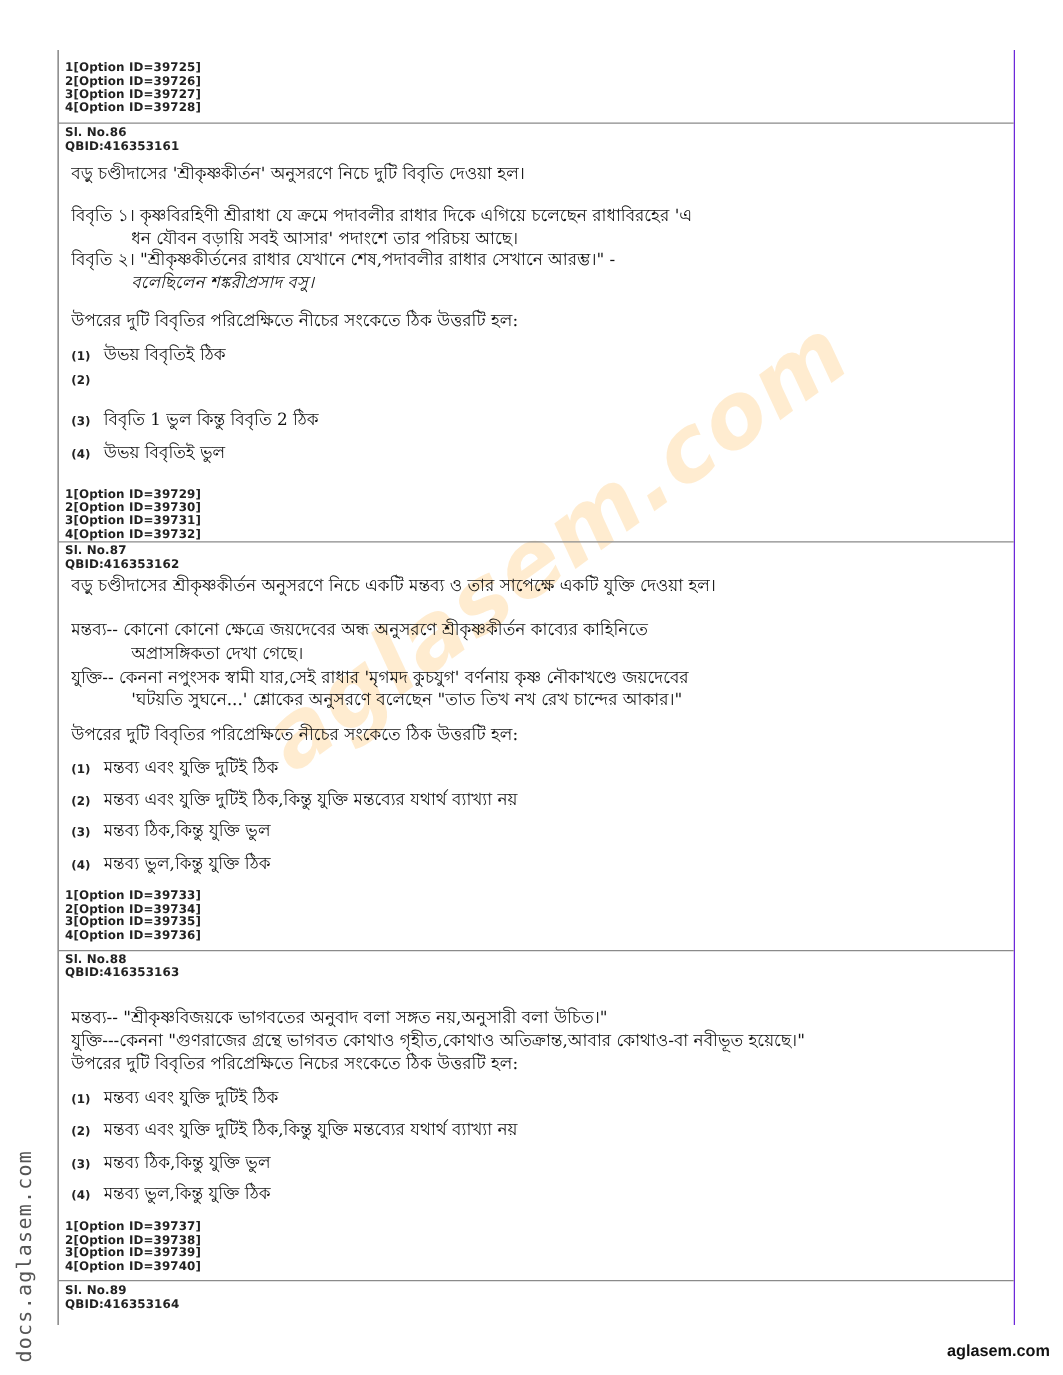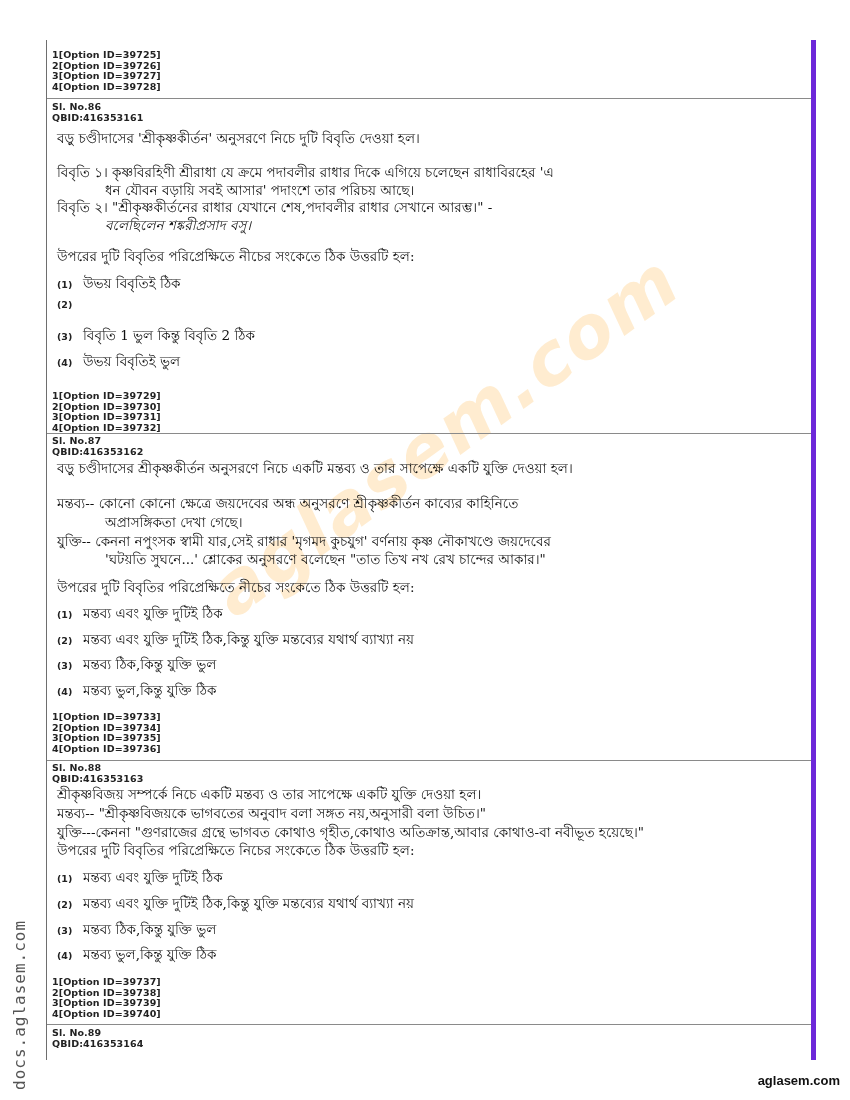--- a/index.html
+++ b/index.html
@@ -1,17 +1,17 @@
 <!DOCTYPE html>
 <html><head>
 <meta charset="utf-8">
 <style>
   html, body { margin: 0; padding: 0; background: #ffffff; }
   body { width: 850px; height: 1100px; position: relative; overflow: hidden; font-family: "DejaVu Sans", sans-serif; color: #000; }
-  .frame { position: absolute; left: 46px; top: 40px; width: 764px; height: 1020px; border-left: 1px solid #6e6e6e; border-right: 5px solid #6d28d9; }
+  .frame { position: absolute; left: 46px; top: 40px; width: 764px; height: 1020px; border-left: 1px solid #6e6e6e; border-right: 1px solid #6d28d9; }
   .divider { position: absolute; left: 0; width: 764px; height: 0; border-top: 1.5px solid #8a8a8a; }
   .mono { font-family: "DejaVu Sans", sans-serif; font-size: 9.5px; font-weight: bold; line-height: 10.7px; color: #222; letter-spacing: 0.1px; }
   .block { position: absolute; left: 5px; }
   .bn { font-family: "DejaVu Serif", serif; font-size: 13.5px; color: #111; white-space: nowrap; }
   .q-text { position: absolute; left: 10px; }
   .indent { padding-left: 48px; }
   .opt { position: absolute; left: 10px; display: flex; align-items: baseline; }
   .opt-num { font-family: "DejaVu Sans", sans-serif; font-size: 9.5px; font-weight: bold; color: #222; width: 26px; }
   .wm-diag { position: absolute; left: 195px; top: 565px; transform: rotate(-36deg); transform-origin: left top; font-family: "DejaVu Sans", sans-serif; font-weight: bold; font-style: italic; font-size: 72px; color: rgba(255, 200, 120, 0.35); white-space: nowrap; pointer-events: none; letter-spacing: 2px; }
   .wm-side { position: absolute; left: 10px; top: 1090px; transform: rotate(-90deg); transform-origin: left top; font-family: "DejaVu Sans Mono", monospace; font-size: 16px; color: #555; white-space: nowrap; letter-spacing: 1px; }
@@ -98,21 +98,20 @@
     <div>2[Option ID=39734]</div>
     <div>3[Option ID=39735]</div>
     <div>4[Option ID=39736]</div>
   </div>
   <div class="divider" style="top:720px;"></div>
 
   <div class="block mono" style="top:723px;">
     <div>Sl. No.88</div>
     <div>QBID:416353163</div>
   </div>
-  <div class="q-text bn" style="top:744px;">শ্রীকৃষ্ণবিজয় সম্পর্কে নিচে একটি মন্তব্য ও তার সাপেক্ষে একটি যুক্তি দেওয়া হল।</div>
   <div class="q-text bn" style="top:763px;">মন্তব্য-- "শ্রীকৃষ্ণবিজয়কে ভাগবতের অনুবাদ বলা সঙ্গত নয়,অনুসারী বলা উচিত।"</div>
   <div class="q-text bn" style="top:782px;">যুক্তি---কেননা "গুণরাজের গ্রন্থে ভাগবত কোথাও গৃহীত,কোথাও অতিক্রান্ত,আবার কোথাও-বা নবীভূত হয়েছে।"</div>
   <div class="q-text bn" style="top:800px;">উপরের দুটি বিবৃতির পরিপ্রেক্ষিতে নিচের সংকেতে ঠিক উত্তরটি হল:</div>
   <div class="opt" style="top:827px;">
       <span class="opt-num">(1)</span>
       <span class="bn">মন্তব্য এবং যুক্তি দুটিই ঠিক</span>
     </div>
   <div class="opt" style="top:853px;">
       <span class="opt-num">(2)</span>
       <span class="bn">মন্তব্য এবং যুক্তি দুটিই ঠিক,কিন্তু যুক্তি মন্তব্যের যথার্থ ব্যাখ্যা নয়</span>

